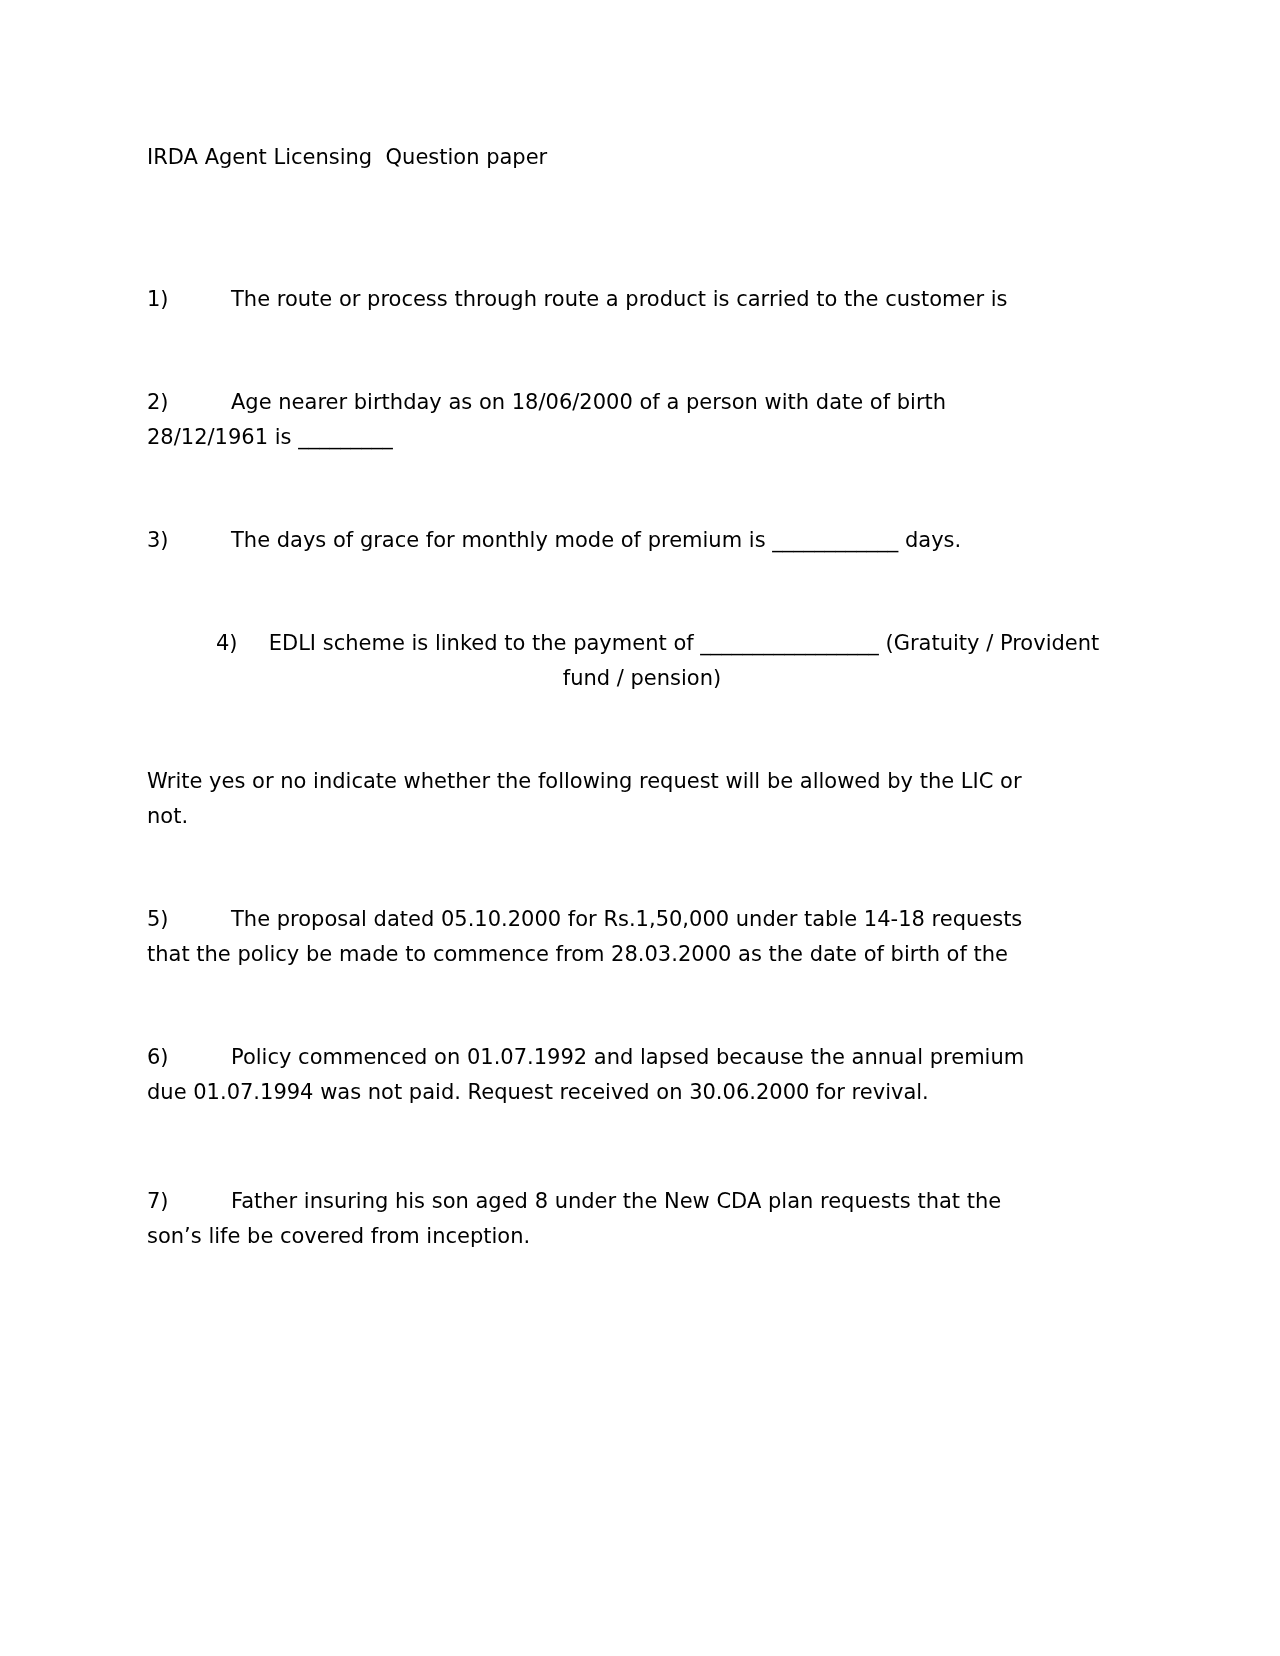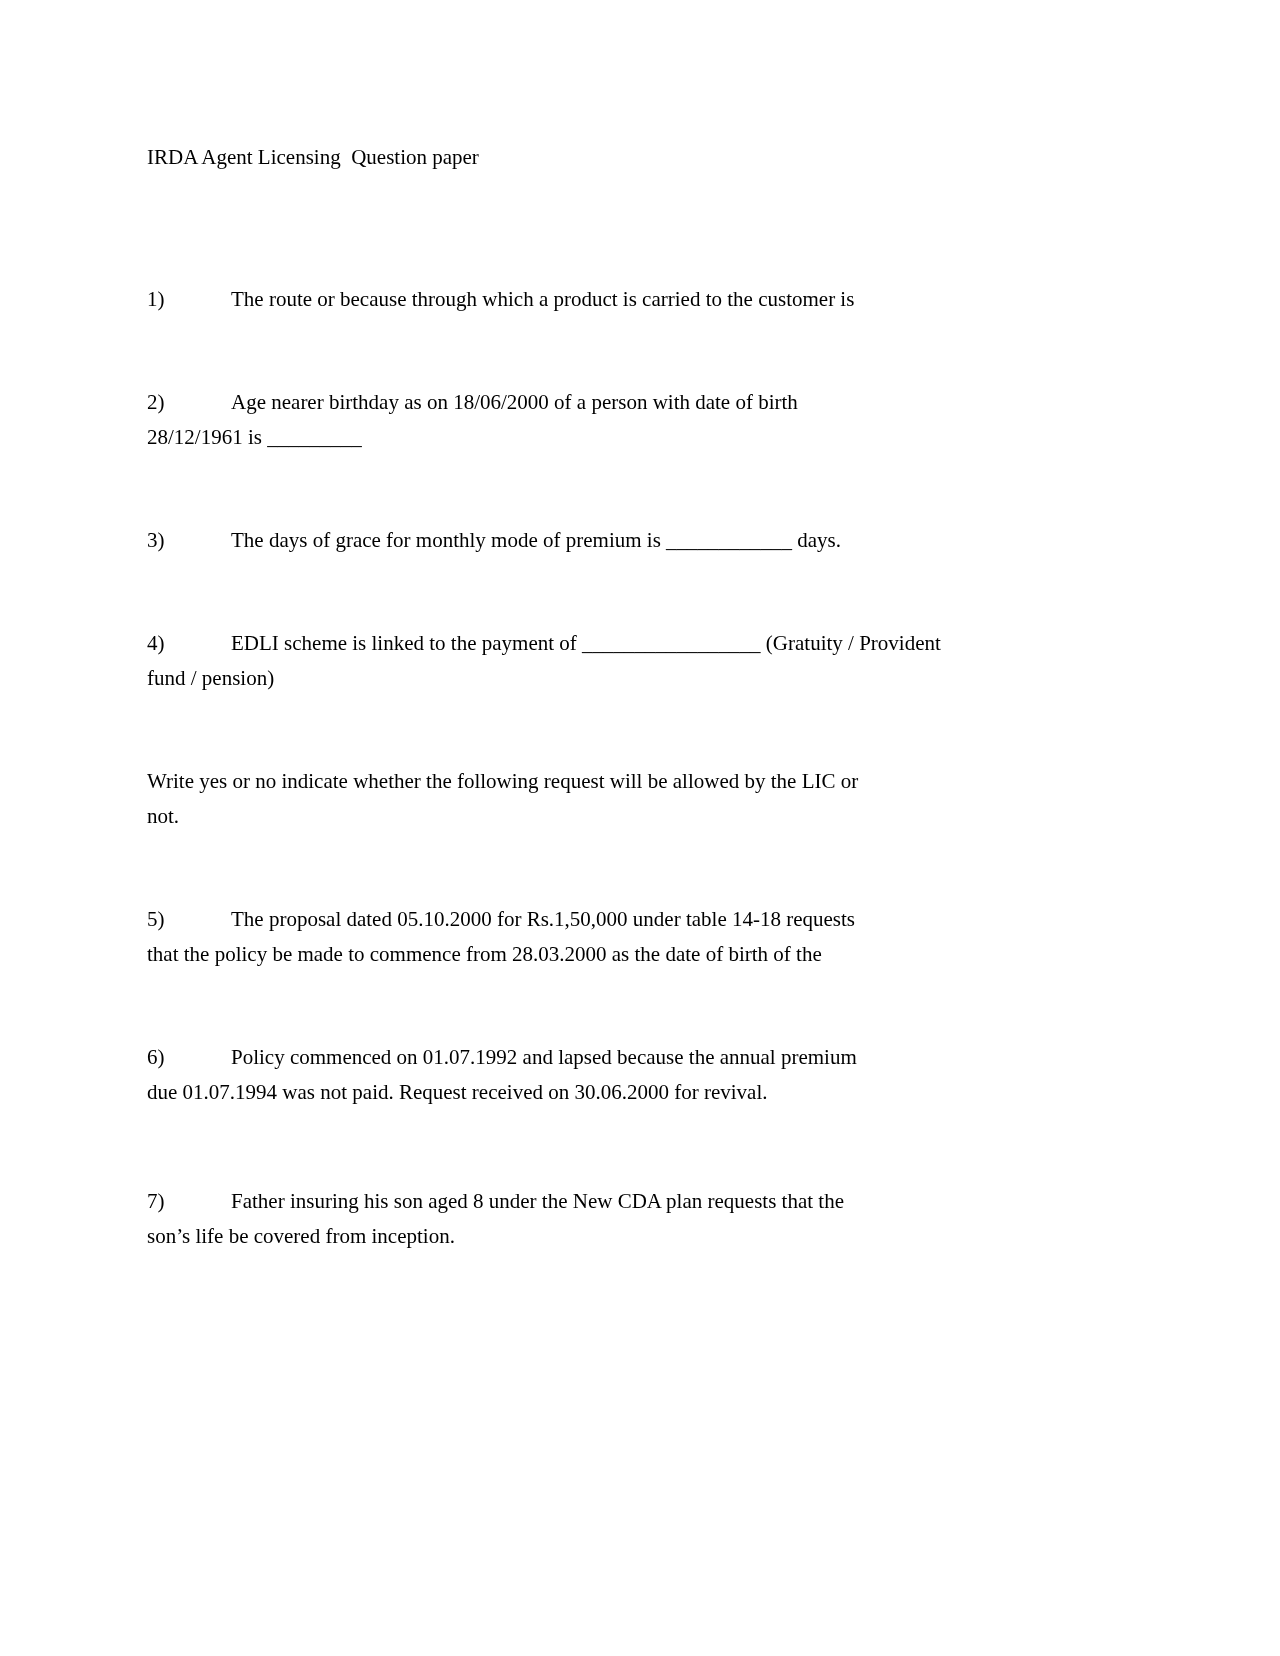--- a/index.html
+++ b/index.html
@@ -12,36 +12,36 @@
     line-height: 35px;
     color: #000000;
     padding: 140px 143px 0 147px;
     overflow: hidden;
   }
   .line { white-space: pre; }
   .num {
     display: inline-block;
     width: 84px;
   }
-  .para { margin: 0 0 68px 0; font-family: Liberation Serif, serif; }
+  .para { margin: 0 0 68px 0; }
   .para.title-para { margin-bottom: 107px; }
-  .para.q4-para { margin-bottom: 68px; }
+  .para.q4-para { margin-bottom: 68px; text-align: center; }
   .para.q6-para { margin-bottom: 74px; }
 </style>
 </head>
 <body>
 
 <div class="doc">
 
   <div class="para title-para">
     <div class="line">IRDA Agent Licensing  Question paper</div>
   </div>
 
   <div class="para">
-    <div class="line"><span class="num">1)</span><span>The route or because through which a product is carried to the customer is</span></div>
+    <div class="line"><span class="num">1)</span><span>The route or process through route a product is carried to the customer is</span></div>
   </div>
 
   <div class="para">
     <div class="line"><span class="num">2)</span><span>Age nearer birthday as on 18/06/2000 of a person with date of birth</span></div>
     <div class="line">28/12/1961 is _________</div>
   </div>
 
   <div class="para">
     <div class="line"><span class="num">3)</span><span>The days of grace for monthly mode of premium is ____________ days.</span></div>
   </div>

